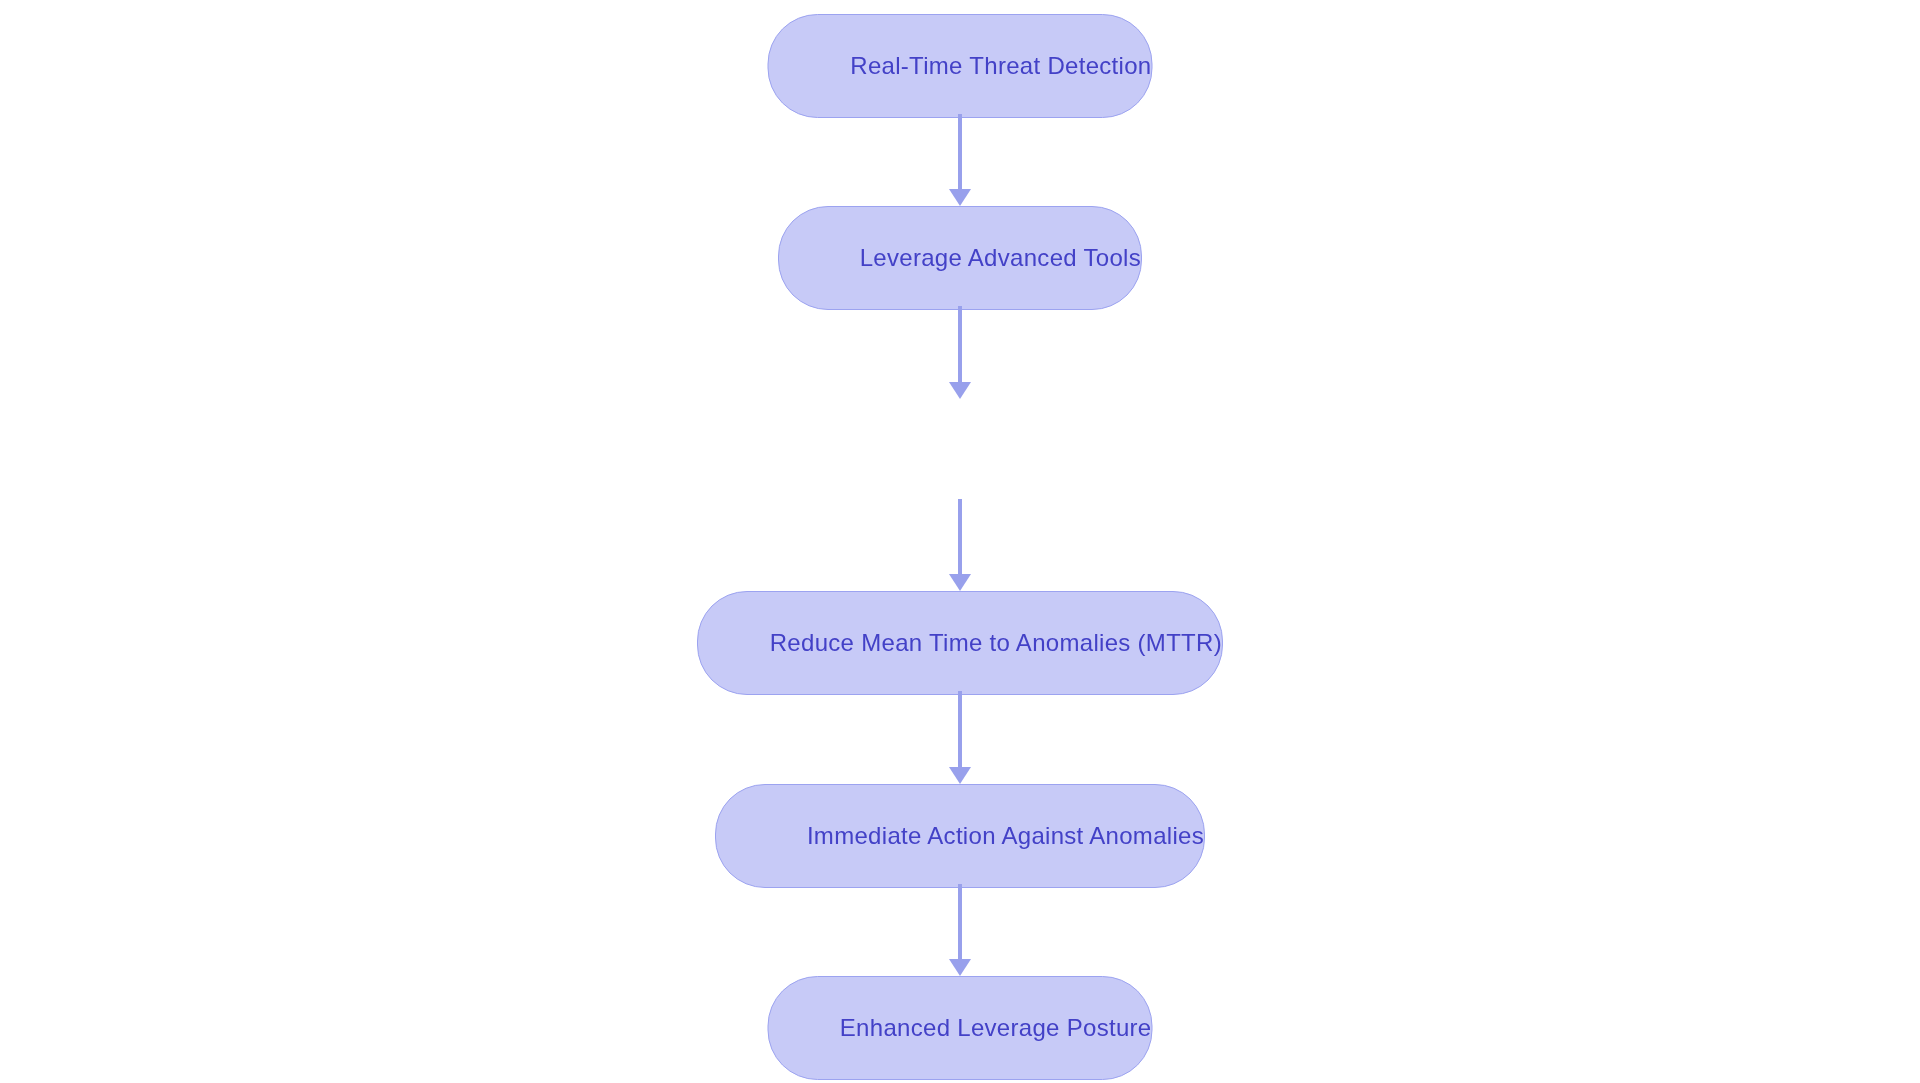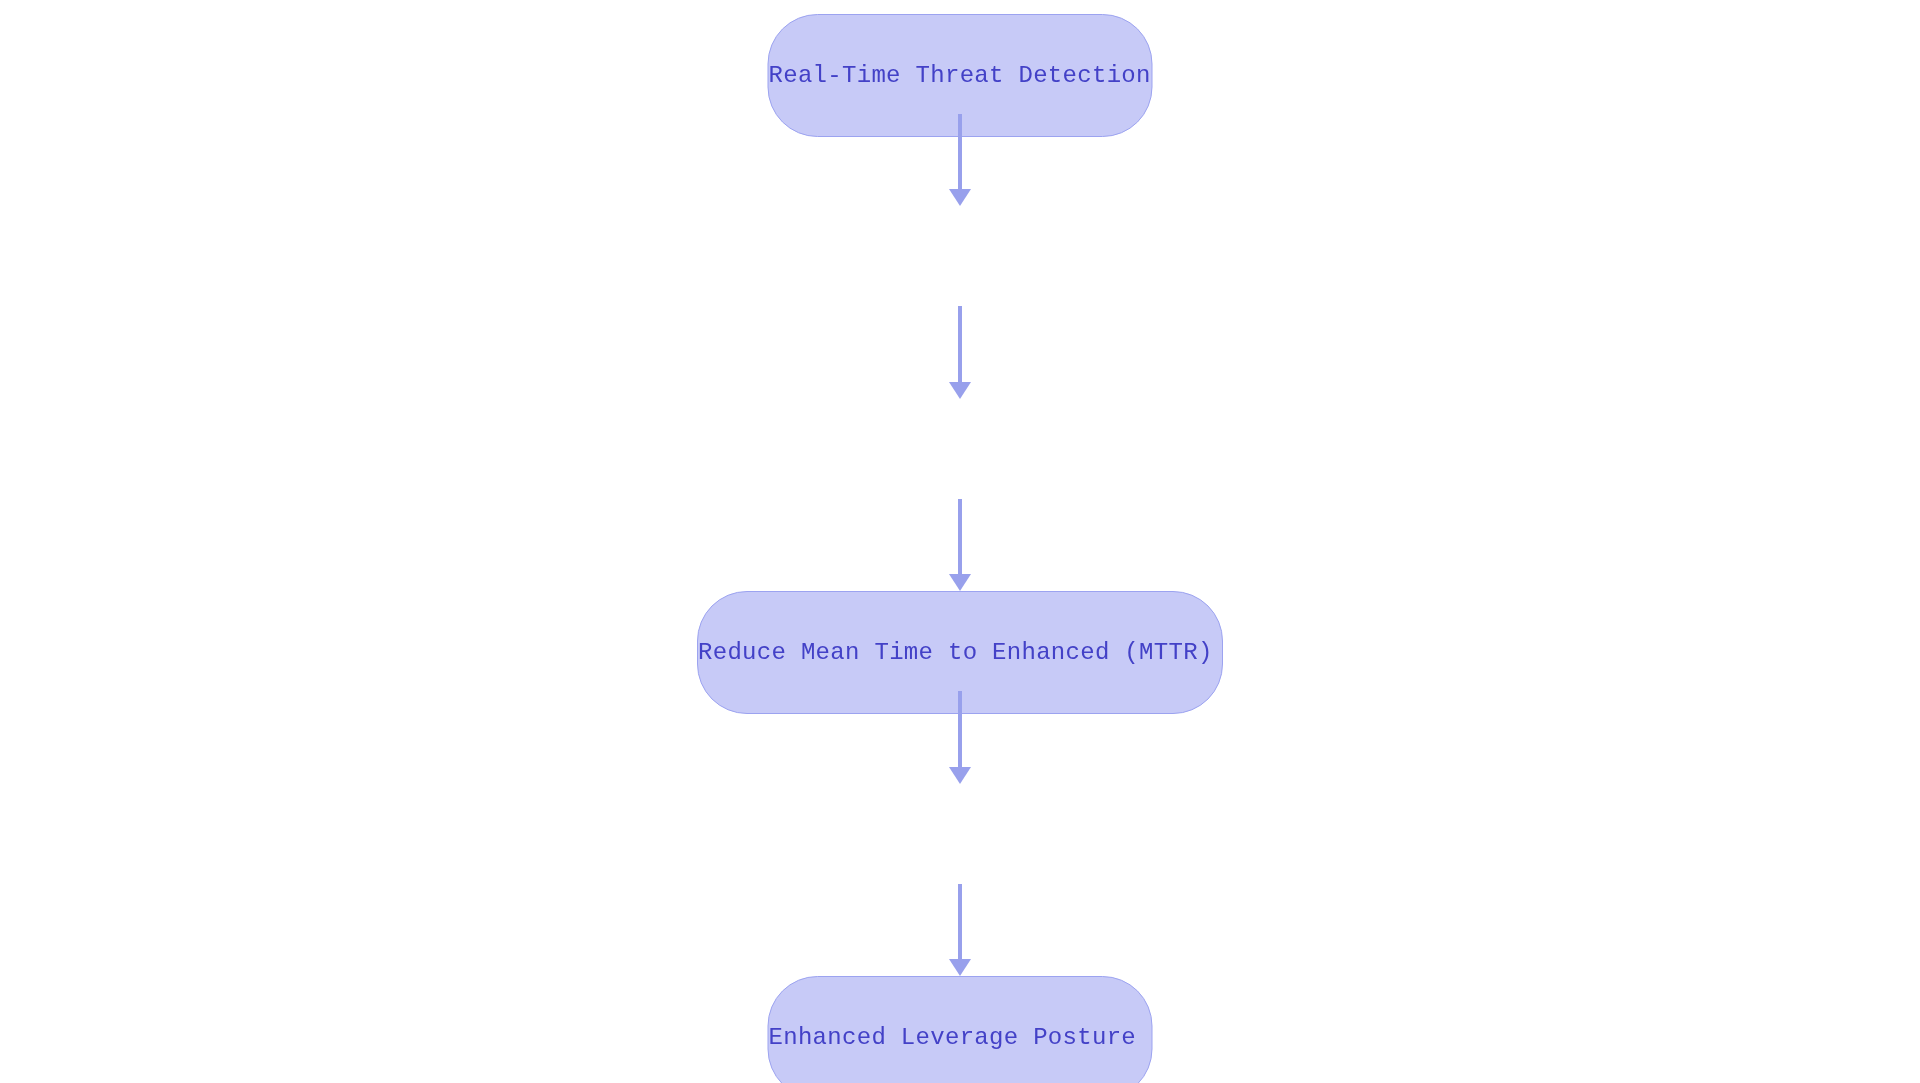--- a/index.html
+++ b/index.html
@@ -12,34 +12,33 @@
     width: 1920px;
     height: 1083px;
     background: var(--background, #ffffff);
     font-family: "Liberation Sans", sans-serif;
     overflow: hidden;
   }
   .node {
     position: absolute;
     left: 960px;
     transform: translateX(-50%);
-    height: 123px;
+    height: 104px;
     box-sizing: border-box;
     border-radius: 50px;
     background: var(--node-fill, #c7caf7);
     border: 1.5px solid var(--node-border, #9ca3f0);
     display: flex;
     align-items: center;
-    justify-content: flex-start;
+    justify-content: flex-end;
     color: var(--node-text, #4341c7);
     font-size: 24px;
     letter-spacing: 0.3px;
     white-space: nowrap;
     text-align: center;
-    font-family: Liberation Mono, monospace;
   }
   .edge {
     position: absolute;
     left: 960px;
     transform: translateX(-50%);
     width: 24px;
     display: flex;
     flex-direction: column;
     align-items: center;
   }
@@ -63,41 +62,47 @@
 
   <div class="node" style="top:14px; width:385px;">
     <span>Real-Time Threat Detection</span>
   </div>
 
   <div class="edge" style="top:114px; height:92px;">
     <div class="edge-line"></div>
     <div class="edge-head"></div>
   </div>
 
+  <div class="node" style="top:206px; width:364px;">
+    <span>Leverage Advanced Tools</span>
+  </div>
 
   <div class="edge" style="top:306px; height:93px;">
     <div class="edge-line"></div>
     <div class="edge-head"></div>
   </div>
 
 
   <div class="edge" style="top:499px; height:92px;">
     <div class="edge-line"></div>
     <div class="edge-head"></div>
   </div>
 
   <div class="node" style="top:591px; width:526px;">
-    <span>Reduce Mean Time to Enhanced (MTTR)</span>
+    <span>Reduce Mean Time to Anomalies (MTTR)</span>
   </div>
 
   <div class="edge" style="top:691px; height:93px;">
     <div class="edge-line"></div>
     <div class="edge-head"></div>
   </div>
 
+  <div class="node" style="top:784px; width:490px;">
+    <span>Immediate Action Against Anomalies</span>
+  </div>
 
   <div class="edge" style="top:884px; height:92px;">
     <div class="edge-line"></div>
     <div class="edge-head"></div>
   </div>
 
   <div class="node" style="top:976px; width:385px;">
     <span>Enhanced Leverage Posture</span>
   </div>
 

